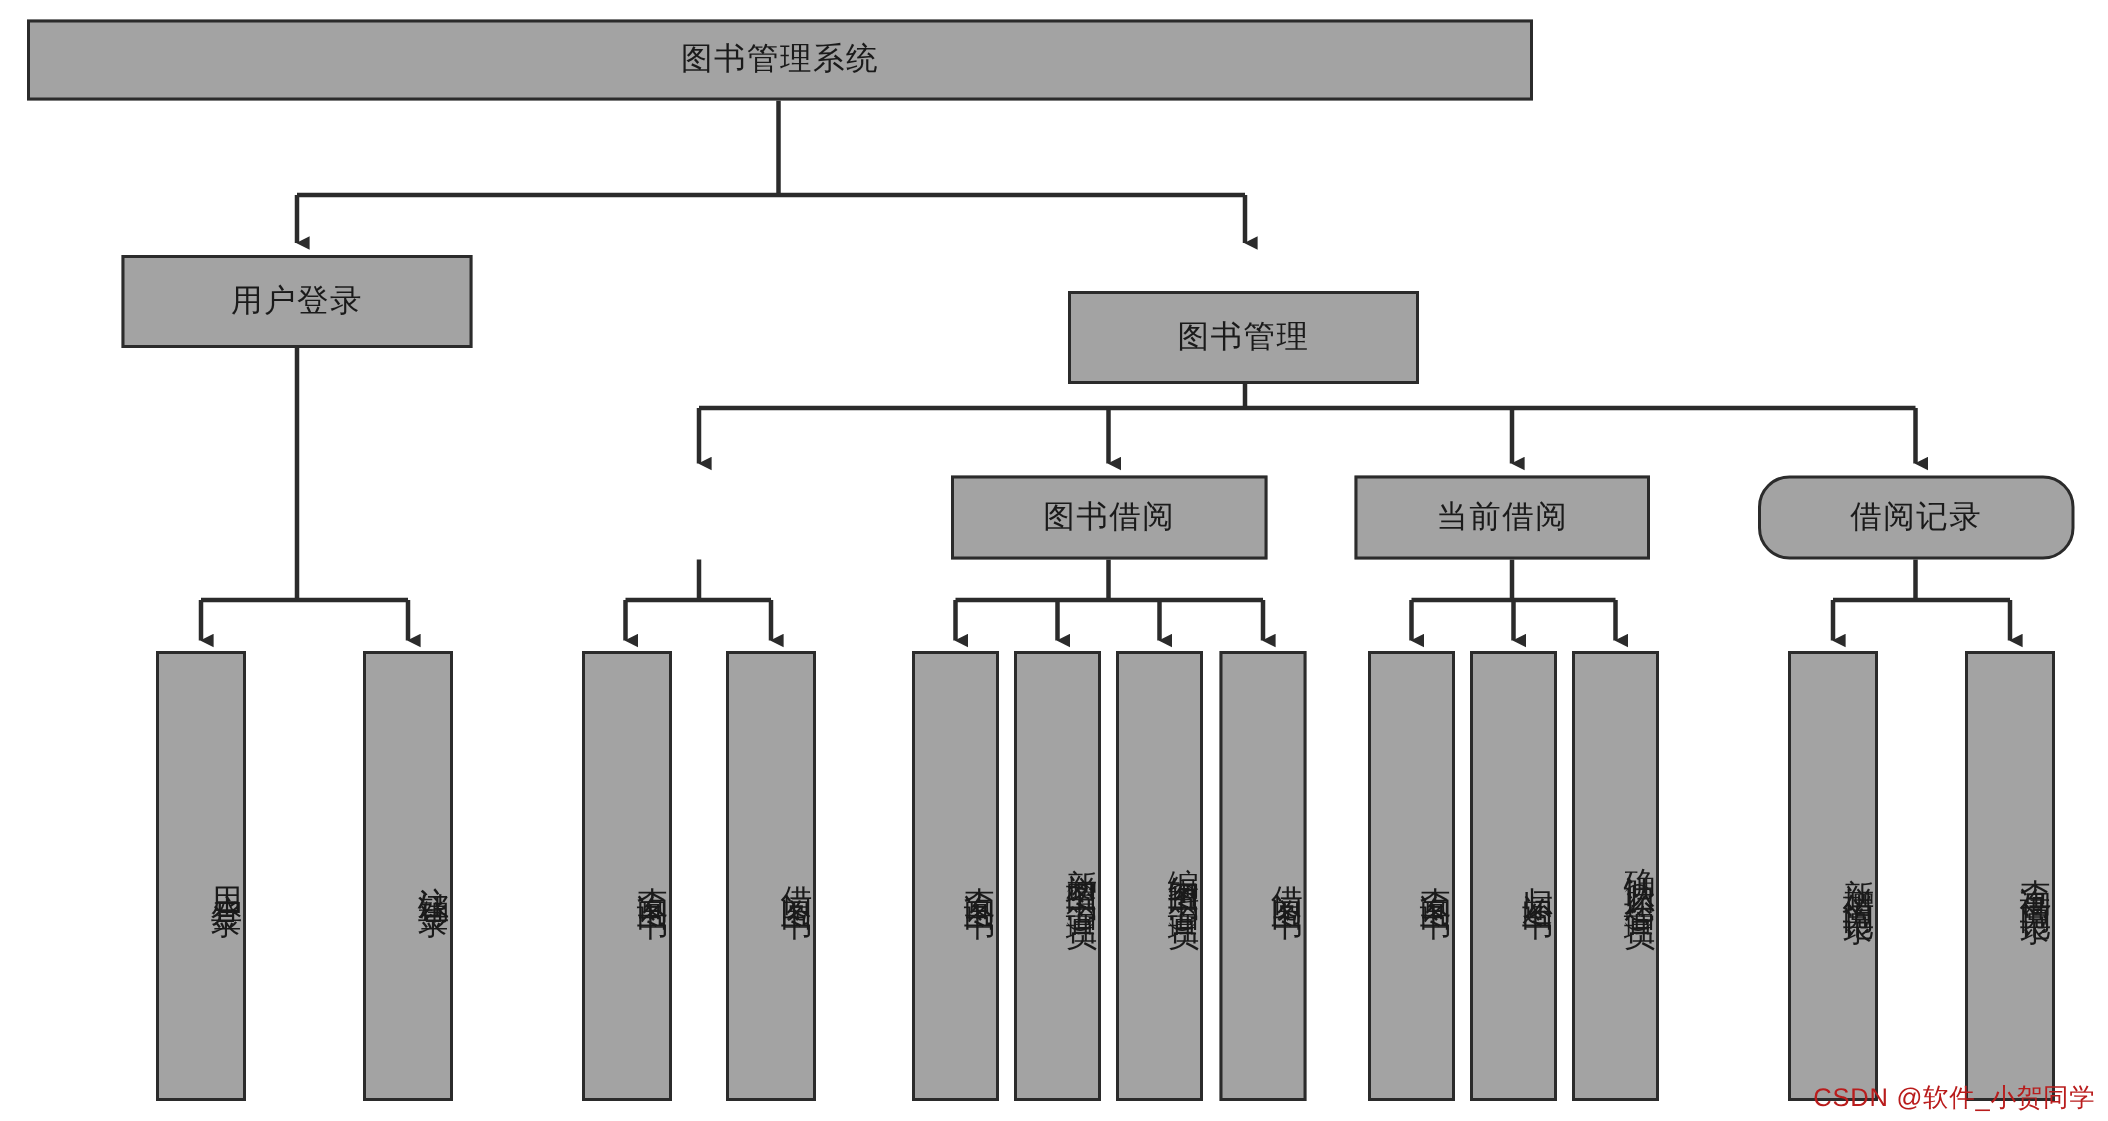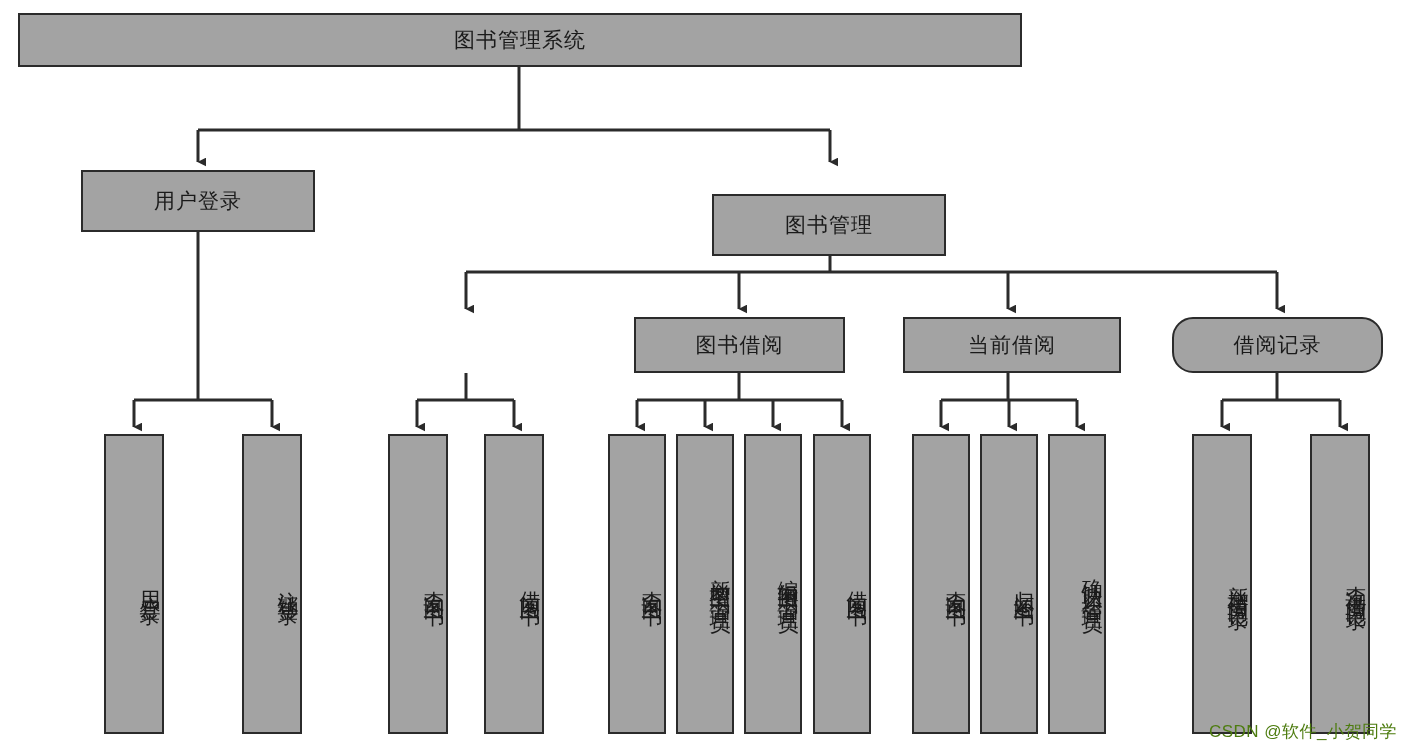--- a/index.html
+++ b/index.html
@@ -58,21 +58,21 @@
   .node.vert .vlabel {
     writing-mode: vertical-rl;
     text-orientation: upright;
     display: block;
   }
   .watermark {
     position: absolute;
     right: 8px;
     bottom: 4px;
     font-size: 17px;
-    color: #4d7c0f;
+    color: #b91c1c;
     letter-spacing: 0.5px;
     white-space: nowrap;
     pointer-events: none;
   }
 </style>
 </head>
 <body>
 
 <div id="diagram-root">
 
@@ -151,21 +151,21 @@
 
   <div class="node horiz" style="left:712px; top:170px; width:234px; height:62px;margin-top:24px;">
     <span>图书管理</span>
   </div>
 
 
   <div class="node horiz" style="left:634px; top:317px; width:211px; height:56px;">
     <span>图书借阅</span>
   </div>
 
-  <div class="node horiz" style="left:903px; top:317px; width:218px; height:56px;">
+  <div class="node horiz" style="left:903px; top:317px; width:197px; height:56px;">
     <span>当前借阅</span>
   </div>
 
   <div class="node horiz" style="left:1172px; top:317px; width:211px; height:56px;border-radius:21px;">
     <span>借阅记录</span>
   </div>
 
   <div class="node vert" style="left:104px; top:434px; width:60px; height:300px;">
     <span class="vlabel">用户登录</span>
   </div>

